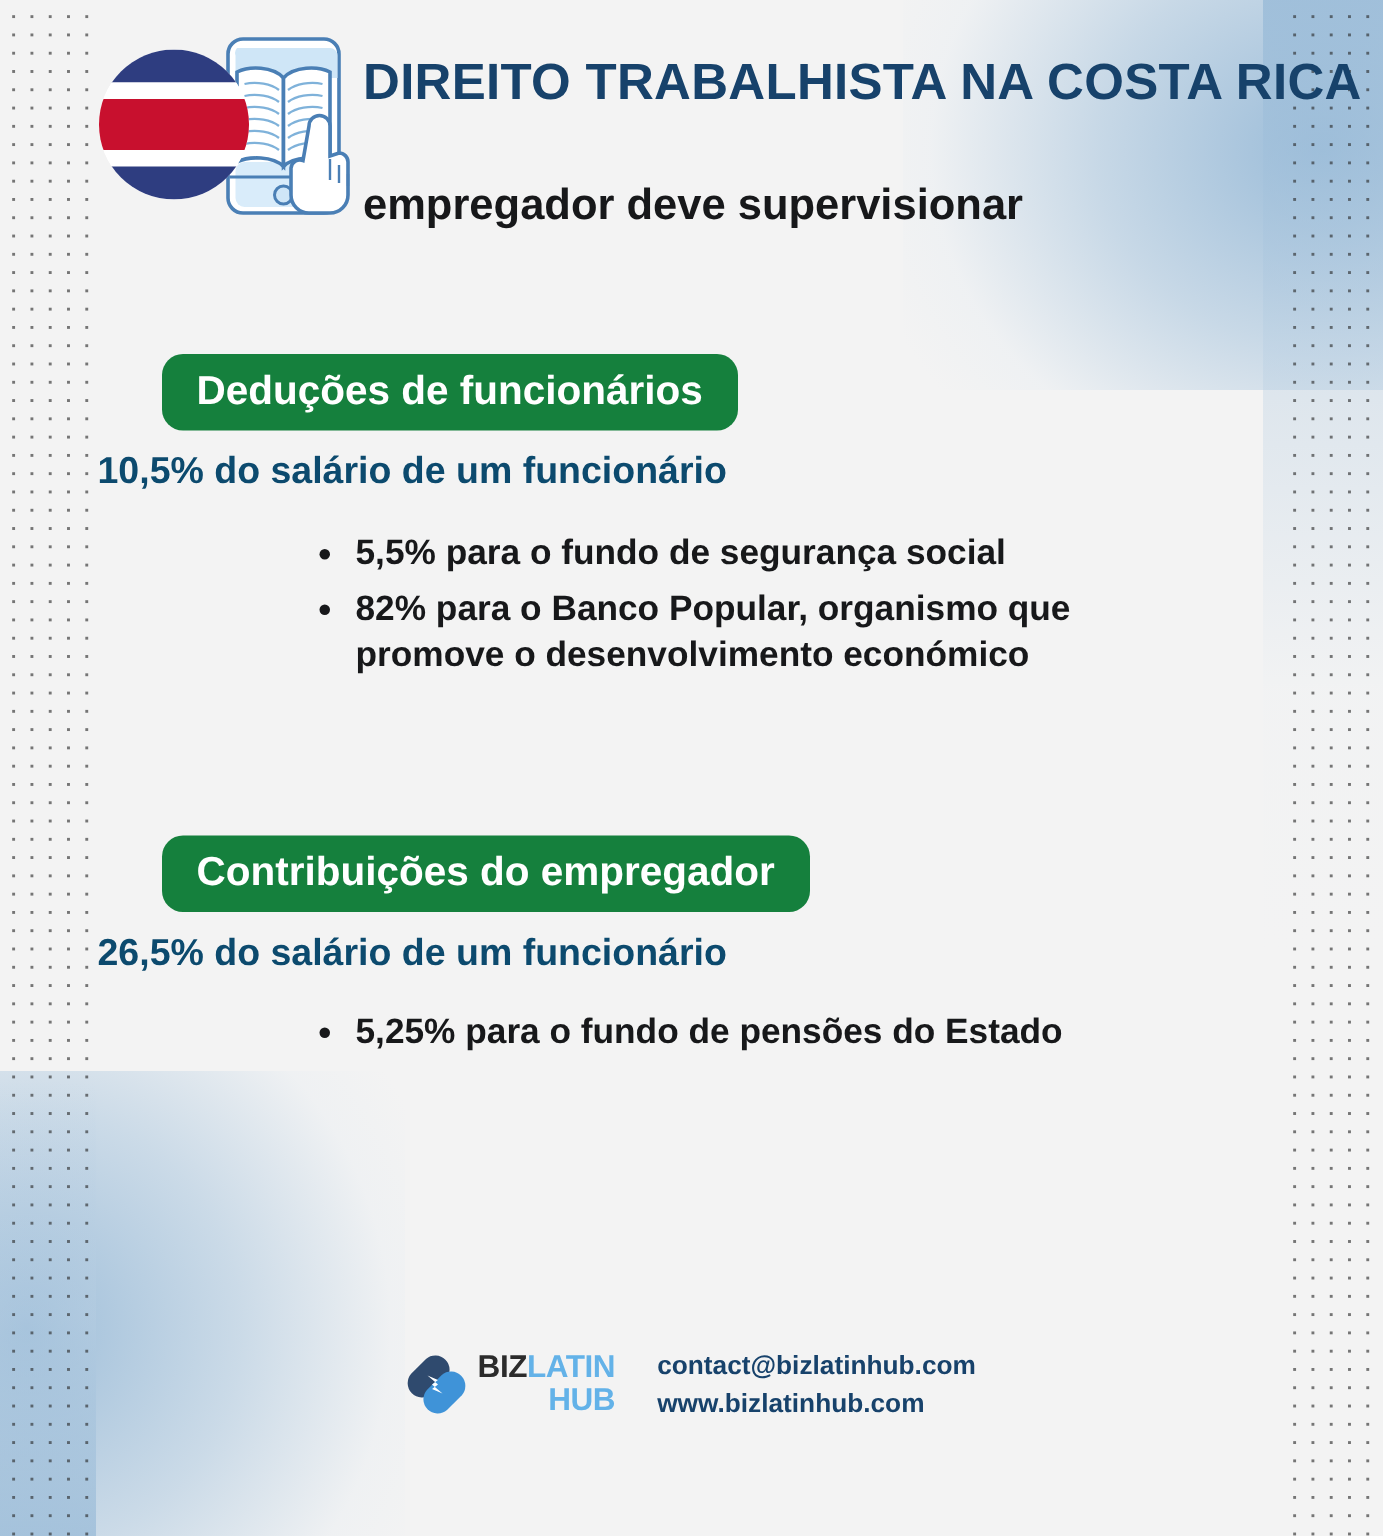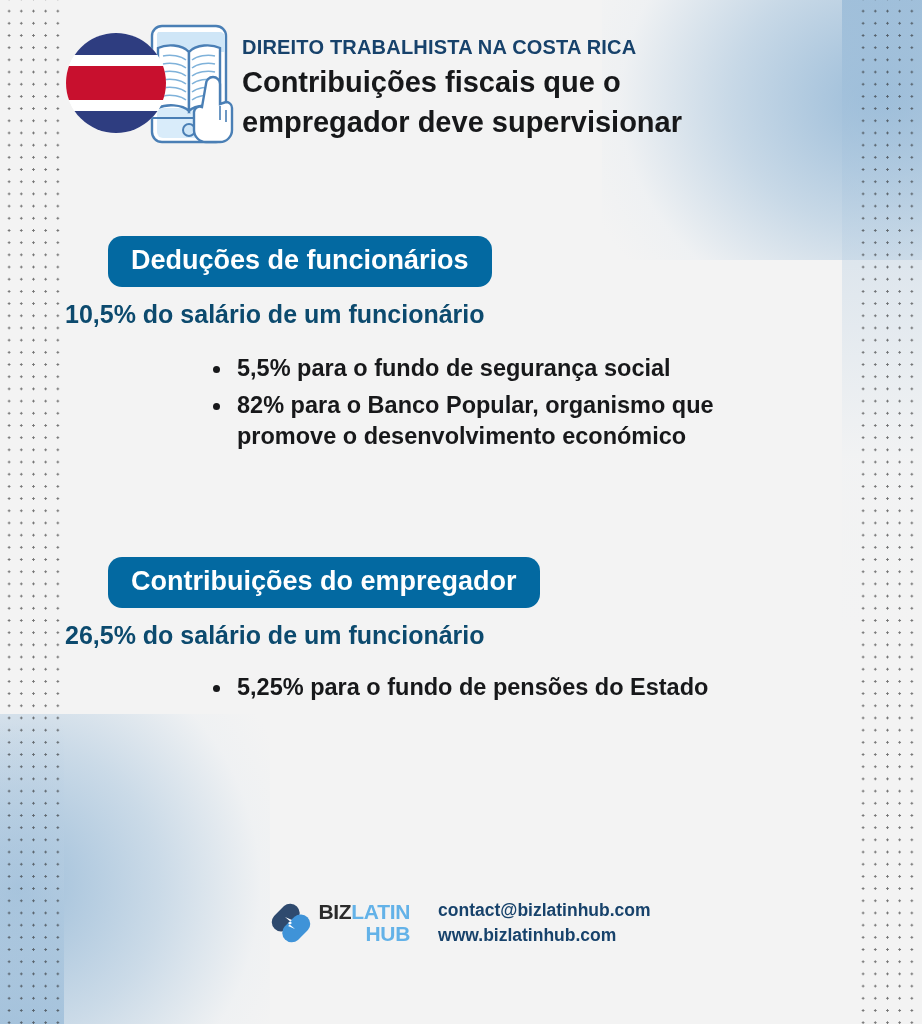--- a/index.html
+++ b/index.html
@@ -104,21 +104,21 @@
     top: 0;
     width: 100px;
     height: 125px;
     z-index: 1;
   }
 
   .header-text {
     padding-top: 14px;
   }
   .kicker {
-    font-size: 20px;
+    font-size: 34px;
     font-weight: bold;
     color: #17426b;
     letter-spacing: 0.2px;
     line-height: 1.12;
     white-space: nowrap;
   }
   .headline {
     font-size: 29px;
     font-weight: bold;
     color: #17181a;
@@ -128,21 +128,21 @@
   }
 
   
   .section { position: absolute; left: 0; width: 922px; }
   .section-1 { top: 236px; }
   .section-2 { top: 557px; }
 
   .badge {
     display: inline-block;
     margin-left: 108px;
-    background: #0369a1;
+    background: #15803d;
     color: #ffffff;
     font-size: 27px;
     font-weight: bold;
     padding: 10px 23px 12px 23px;
     border-radius: 14px;
     line-height: 1.08;
   }
   .sub-note {
     margin-top: 14px;
     margin-left: 65px;
@@ -260,21 +260,21 @@
           <path d="M71 74 C63 72 53 74 48 78"></path>
         </g>
         <path d="M62 62 a7 7 0 0 1 14 0 L76 82 l6 -2 a6 6 0 0 1 6 6 l0 22 a12 12 0 0 1 -12 12 l-14 0 a12 12 0 0 1 -12 -12 l0 -18 a6 6 0 0 1 8 -5 Z" fill="#ffffff" stroke="#4a7fb5" stroke-width="2.4"></path>
         <path d="M76 84 l0 14 M82 88 l0 12 M88 94 l0 8" stroke="#4a7fb5" stroke-width="1.6" fill="none"></path>
       </svg>
     </div>
 
     <div class="header-text">
       <div class="kicker">DIREITO TRABALHISTA NA COSTA RICA</div>
       <div class="headline">
-        <span>Contribuições fiscais que o</span><br>
+        <br>
         <span>empregador deve supervisionar</span>
       </div>
     </div>
   </div>
 
   <div class="section section-1">
     <div class="badge">Deduções de funcionários</div>
     <div class="sub-note">10,5% do salário de um funcionário</div>
     <ul class="bullets">
       <li>5,5% para o fundo de segurança social</li>

